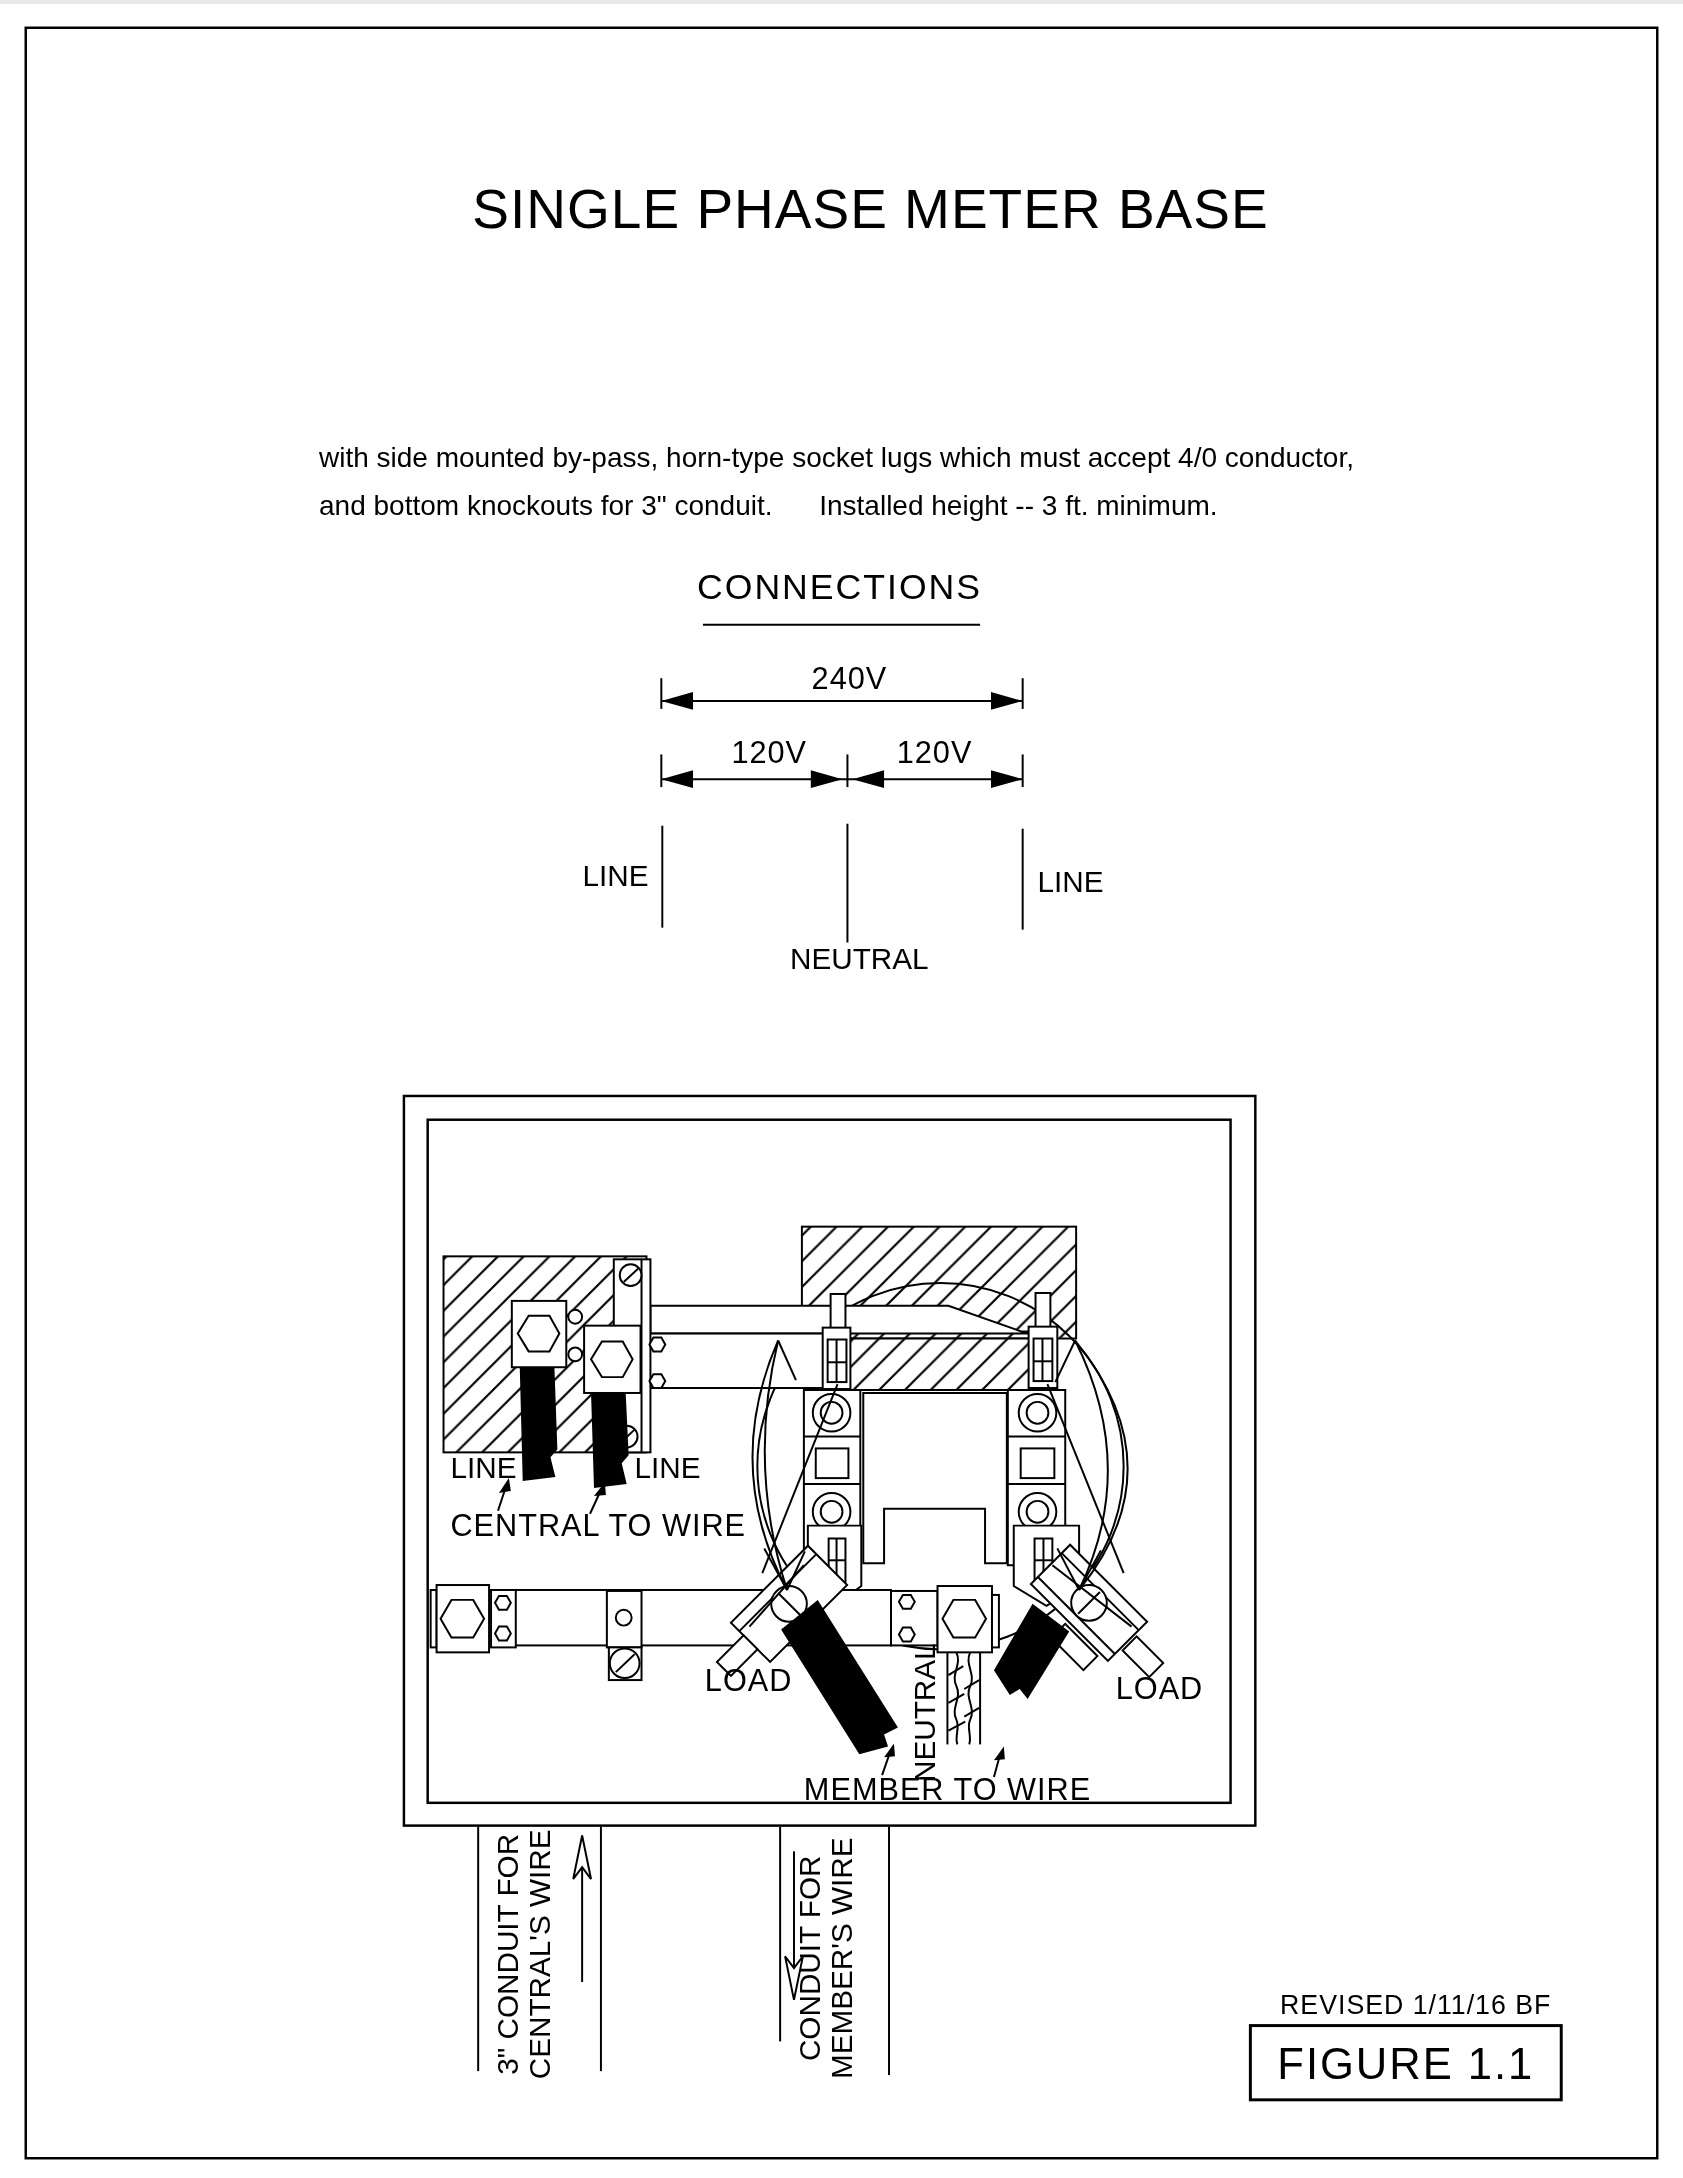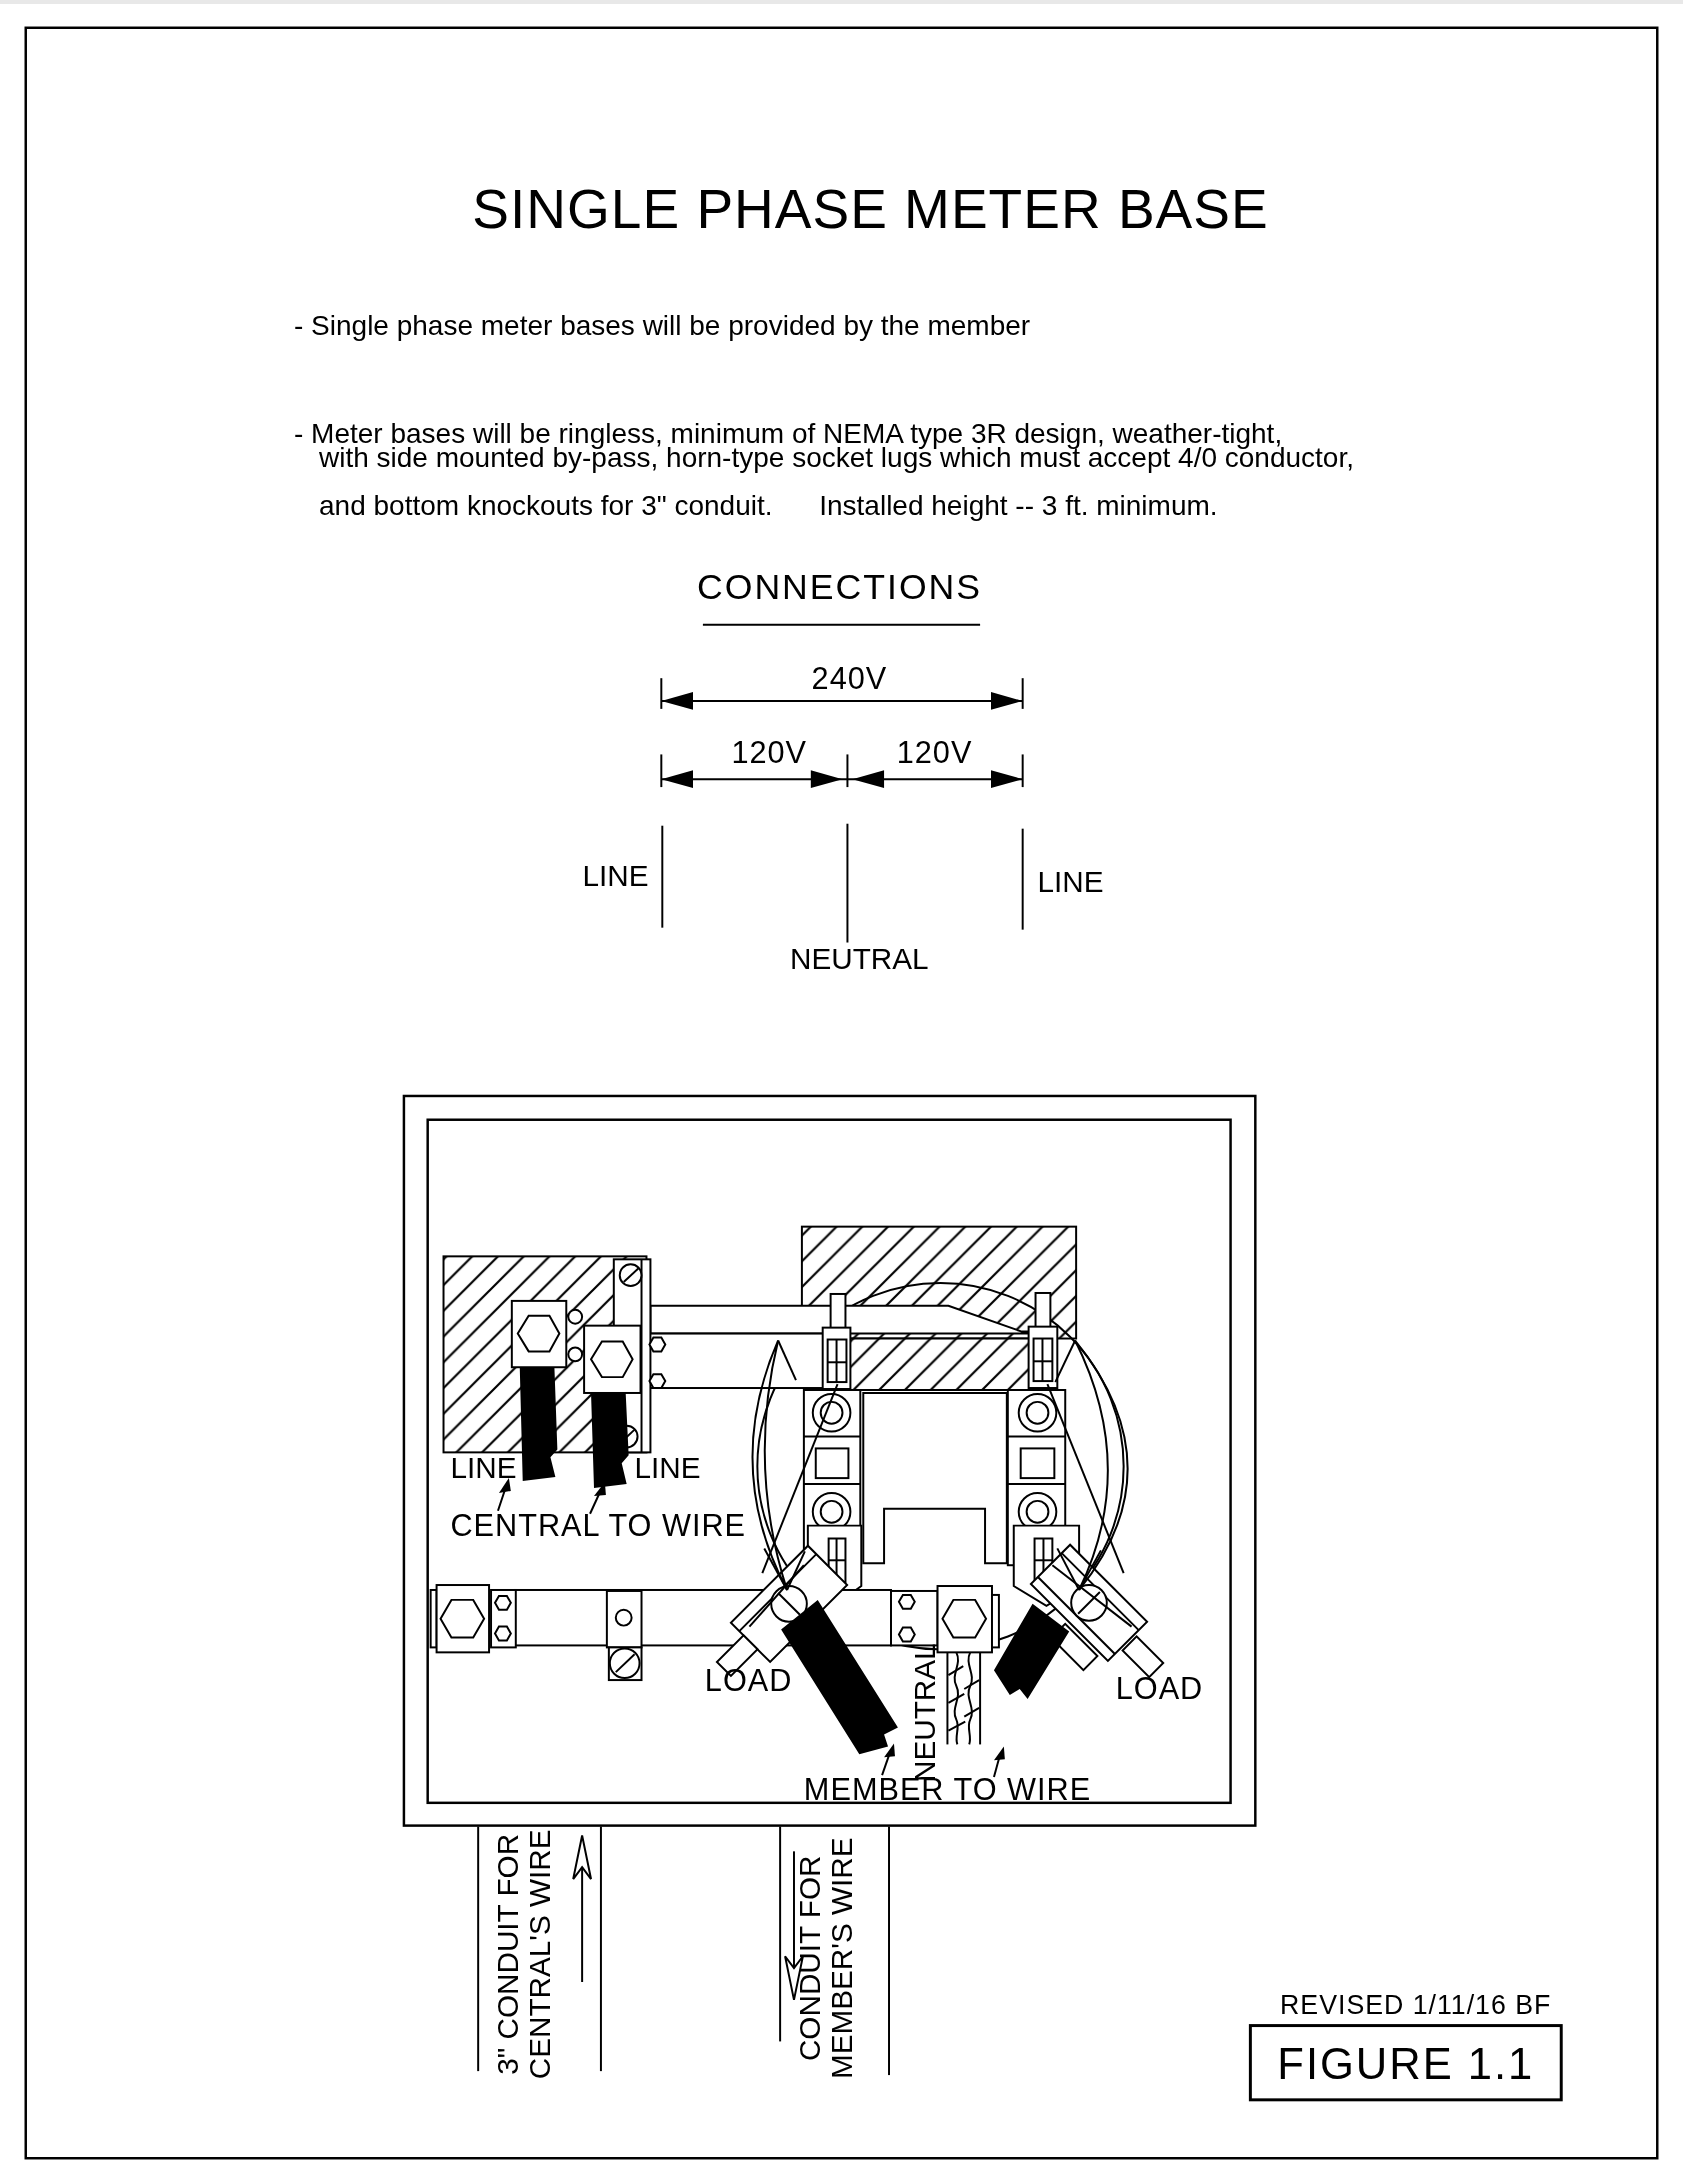--- a/index.html
+++ b/index.html
@@ -23,22 +23,20 @@
 </style>
 </head>
 <body>
 
 <div class="page">
 
   <div class="title">
     <div>SINGLE PHASE METER BASE</div>
   </div>
 
-  <div class="note-line" style="left:294px;top:306px">- Single phase meter bases will be provided by the member</div>
-  <div class="note-line" style="left:294px;top:414px">- Meter bases will be ringless, minimum of NEMA type 3R design, weather-tight,</div>
   <div class="note-line" style="left:319px;top:438px">with side mounted by-pass, horn-type socket lugs which must accept 4/0 conductor,</div>
   <div class="note-line" style="left:319px;top:486px">and bottom knockouts for 3" conduit.      Installed height -- 3 ft. minimum.</div>
 
   <svg width="1683" height="2178" viewBox="0 0 1700 2200">
     <defs>
       <pattern id="hatch" width="26" height="26" patternUnits="userSpaceOnUse">
         <rect width="26" height="26" fill="#fff"></rect>
         <path d="M0,26 L26,0 M-6,6 L6,-6 M20,32 L32,20" stroke="#000" stroke-width="2.2"></path>
       </pattern>
     </defs>

